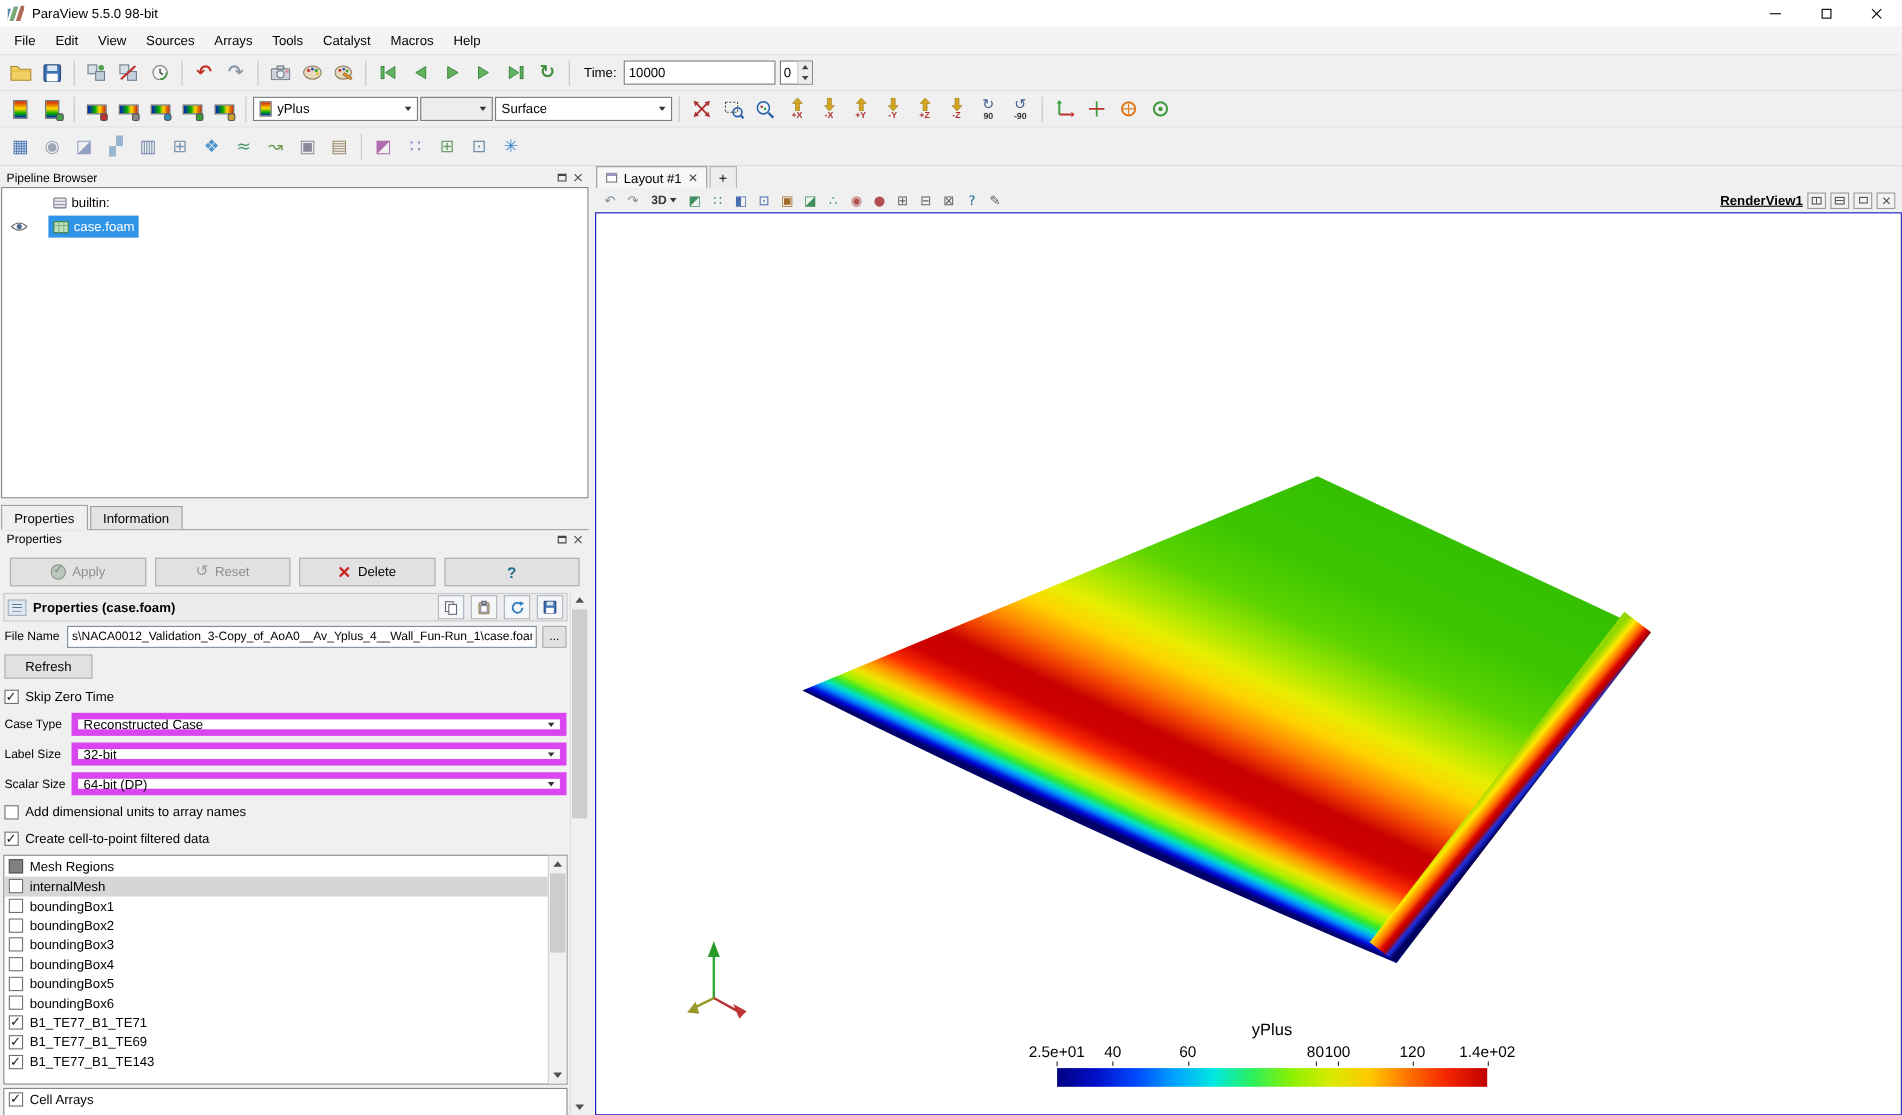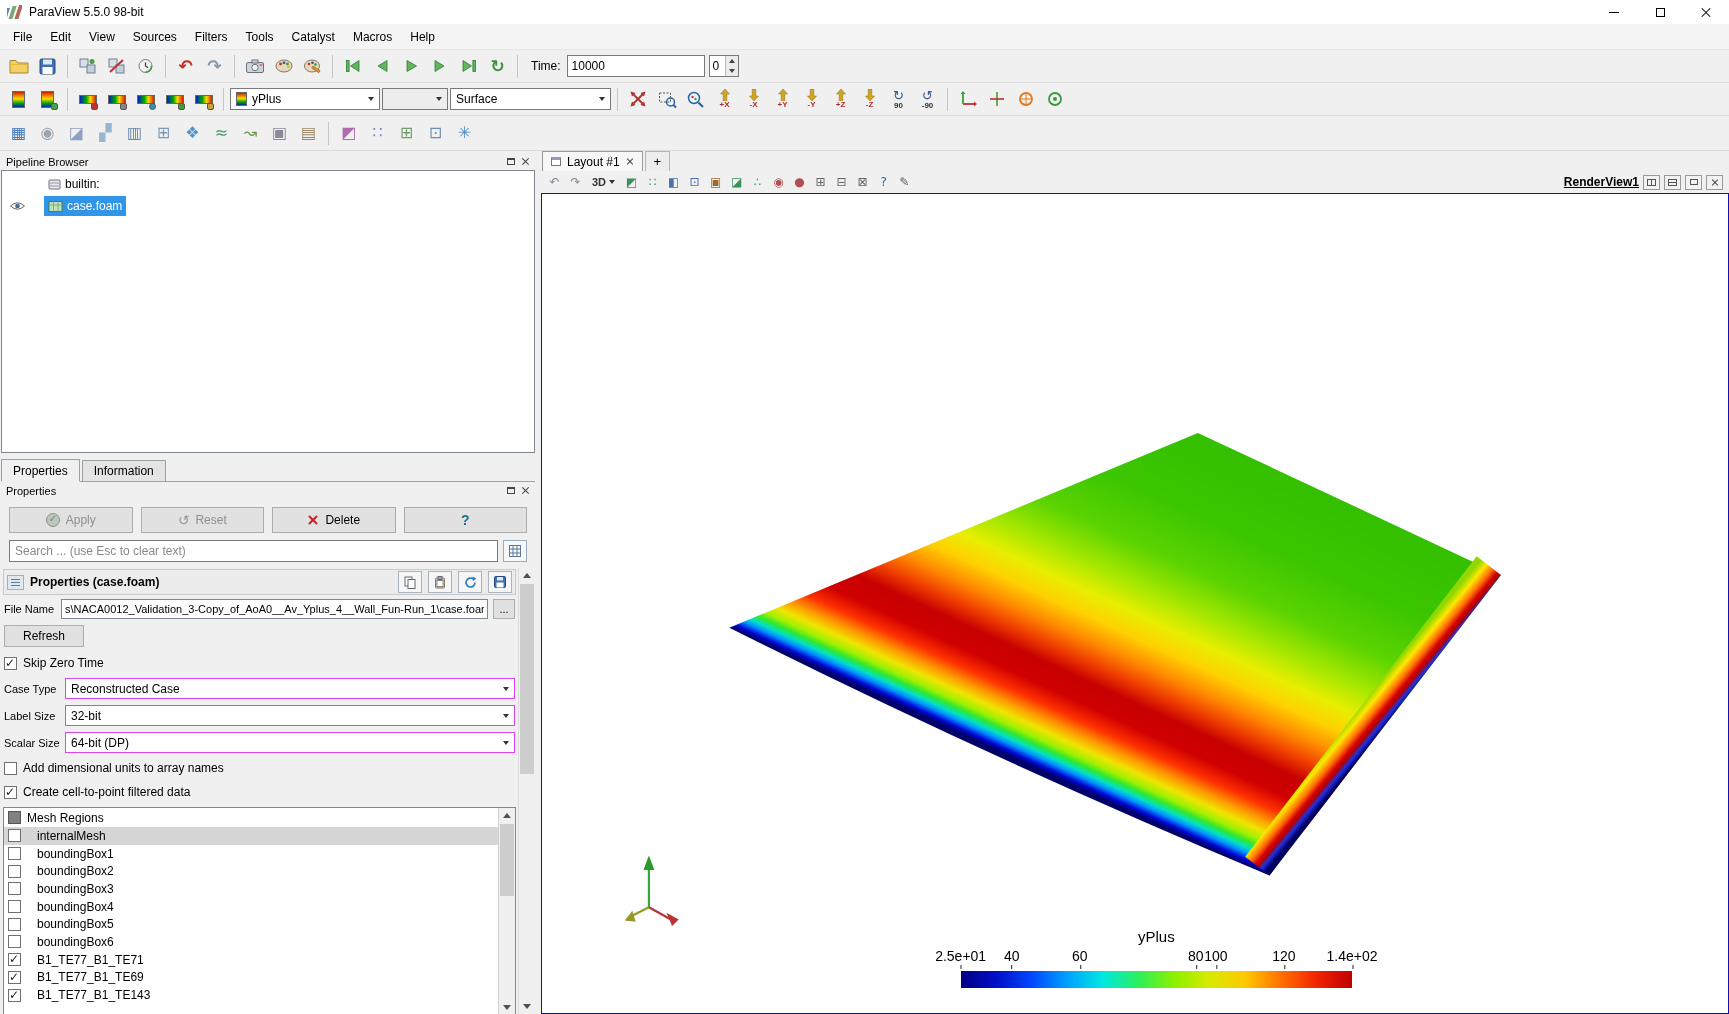--- a/index.html
+++ b/index.html
@@ -117,28 +117,28 @@
 .fn-input{flex:1;height:20px;border:1px solid #7a8a99;padding:0 3px;font:11px "Liberation Sans",sans-serif;min-width:0}
 .browse-btn{width:22px;height:20px;border:1px solid #adadad;background:#e1e1e1;font-size:11px;display:flex;align-items:center;justify-content:center;flex:none}
 .refresh-btn{width:80px;height:22px;border:1px solid #adadad;background:#e1e1e1;font-size:12px;margin:2px 0 4px 1px;display:flex;align-items:center;justify-content:center;flex:none}
 .chkrow{display:flex;align-items:center;gap:6px;margin:5px 1px;font-size:12px;flex:none}
 .cb{width:13px;height:13px;border:1px solid #707070;background:#fff;position:relative;flex:none}
 .cb.checked::after{content:"✓";font-family:"DejaVu Sans",sans-serif;position:absolute;left:0;top:-2px;font-size:12px;font-weight:bold;color:#1a1a1a}
 .cb.tri.checked{background:#808080;border-color:#555}
 .cb.tri.checked::after{content:""}
 .crow{display:flex;align-items:center;gap:5px;margin:3px 1px;flex:none}
 .clabel{font-size:11px;width:56px;flex:none}
-.pcombo{flex:1;height:21px;border:1px solid #d946ef;background:#fff;display:flex;align-items:center;padding:0 5px;font-size:12px;min-width:0}
+.pcombo{flex:1;height:21px;border:6px solid #d946ef;background:#fff;display:flex;align-items:center;padding:0 5px;font-size:12px;min-width:0}
 
 .listbox{border:1px solid #828790;background:#fff;display:flex;margin-top:3px}
 .listbox.mesh{height:209px;flex:none}
 .listbox.cells{flex:1;min-height:26px}
 .lb-main{flex:1;min-width:0;display:flex;flex-direction:column;overflow:hidden}
 .list-hdr{display:flex;align-items:center;gap:6px;height:19px;padding-left:4px;font-size:12px;flex:none}
-.mrow{display:flex;align-items:center;gap:16px;height:17.7px;padding-left:4px;font-size:12px;flex:none}
+.mrow{display:flex;align-items:center;gap:6px;height:17.7px;padding-left:4px;font-size:12px;flex:none}
 .mrow.hl{background:#d6d6d6}
 .lb-scroll{width:17px;background:#f0f0f0;border-left:1px solid #d0d0d0;position:relative;flex:none}
 
 
 .layout-bar{height:20px;display:flex;align-items:flex-end;padding-left:1px;flex:none}
 .ltab{height:20px;display:flex;align-items:center;gap:6px;padding:0 8px;background:#f7f7f7;border:1px solid #9a9a9a;border-bottom:none;font-size:12px}
 .ltab-ic{width:10px;height:9px;border:1px solid #777;background:#fff;border-top-width:3px;border-top-color:#99b;flex:none}
 .plus-tab{width:25px;height:20px;border:1px solid #b5b5b5;border-bottom:none;display:flex;align-items:center;justify-content:center;background:#ededed;font-size:13px;margin-left:2px}
 
 .rv-toolbar{height:22px;display:flex;align-items:center;gap:2px;padding:0 4px;flex:none}
@@ -188,21 +188,21 @@
       </div>
   </div>
 </div>
 
 <div class="menubar">
 
 <span class="menu-item">File</span>
     <span class="menu-item">Edit</span>
     <span class="menu-item">View</span>
     <span class="menu-item">Sources</span>
-    <span class="menu-item">Filters</span>
+    <span class="menu-item">Arrays</span>
     <span class="menu-item">Tools</span>
     <span class="menu-item">Catalyst</span>
     <span class="menu-item">Macros</span>
     <span class="menu-item">Help</span>
   </div>
 
 <div class="tbrow">
   <span class="tbicon">
       <svg width="20" height="16" viewBox="0 0 20 16">
         <path d="M1 2.5h6l2 2.5h10V15H1z" fill="#f3cf64" stroke="#a8872c"></path>
@@ -561,29 +561,20 @@
         </button>
       <button class="pbtn">
           <span class="del-x"></span>
           <span>Delete</span>
         </button>
       <button class="pbtn">
           <span class="help-g">?</span>
         </button>
     </div>
 
-    <div class="searchrow">
-      <input class="search-input" placeholder="Search ... (use Esc to clear text)" style="">
-      <span class="sq-btn">
-          <svg width="12" height="12" viewBox="0 0 12 12">
-            <rect x="0.5" y="0.5" width="11" height="11" fill="none" stroke="#5a7a9a"></rect>
-            <path d="M0.5 4h11M0.5 8h11M4 0.5v11M8 0.5v11" stroke="#5a7a9a"></path>
-          </svg>
-        </span>
-    </div>
 
     <div class="props-body">
       <div class="props-content">
 
         <div class="sect">
           <span class="sect-ic"></span>
           <span class="sect-title">Properties (case.foam)</span>
           <span class="mini-btn">
               <svg width="12" height="13" viewBox="0 0 12 13">
                 <rect x="1" y="1" width="7" height="9" fill="#fff" stroke="#667"></rect>

